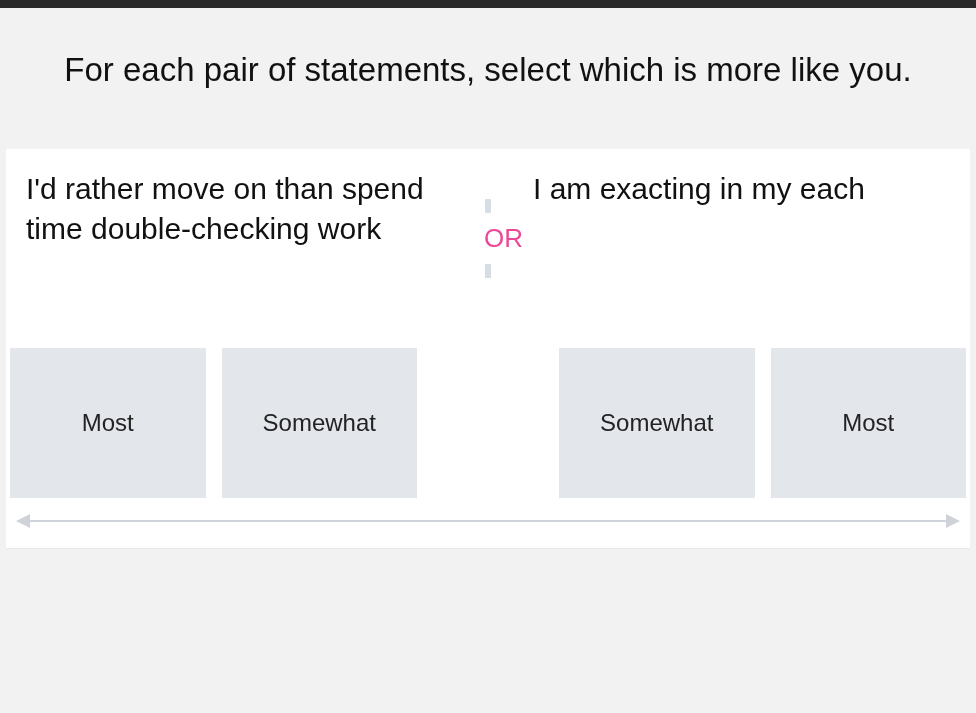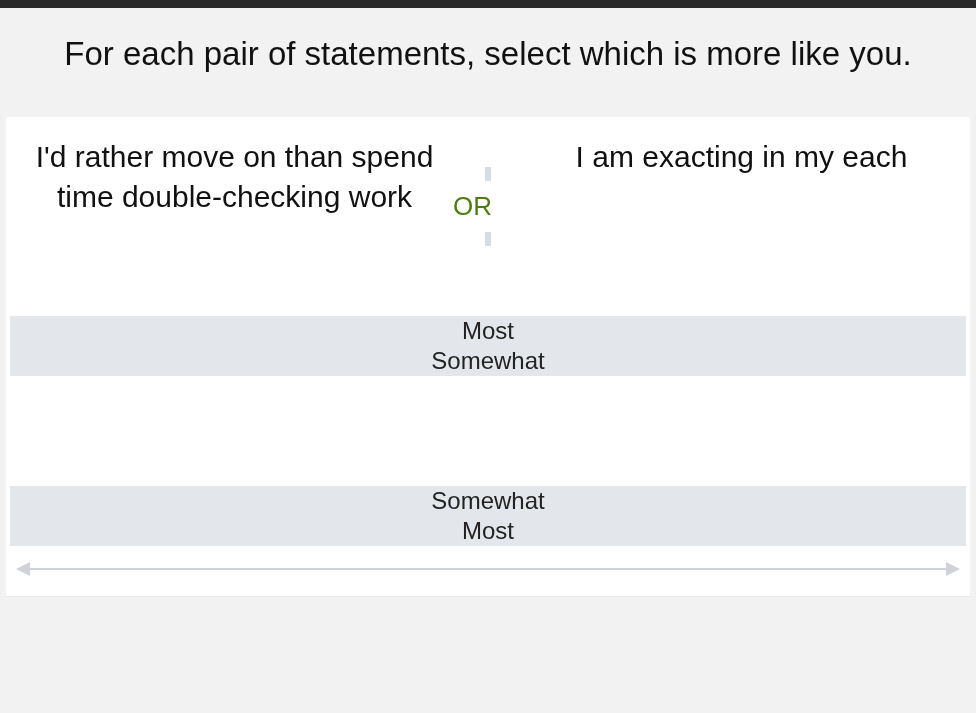--- a/index.html
+++ b/index.html
@@ -24,67 +24,66 @@
     background: #f2f2f2;
   }
   .instruction-area {
     padding: 24px 20px 40px 20px;
     text-align: center;
   }
   .instruction {
     font-size: 33px;
     line-height: 1.35;
     color: #111;
-    margin: 0 auto;
+    margin: 16px auto;
     max-width: 940px;
   }
   .question-card {
     margin: 0 6px;
     background: #ffffff;
     padding: 20px 0 12px 0;
     box-shadow: 0 1px 0 rgba(0,0,0,0.04);
   }
   .statements {
     display: flex;
     align-items: flex-start;
     width: 100%;
     padding: 0 10px 30px 10px;
   }
   .stmt-left, .stmt-right {
     flex: 1 1 0;
-    text-align: center;
+    text-align: left;
     font-size: 30px;
     line-height: 1.35;
     color: #111;
     padding: 0 10px;
   }
   .or-col {
     flex: 0 0 70px;
-    text-align: left;
+    text-align: right;
     font-size: 26px;
-    color: #4d7c0f;
+    color: #ec4899;
     position: relative;
     padding-top: 30px;
   }
   .or-tick {
     width: 6px;
     height: 14px;
     background: #d7dde5;
     margin: 0 auto 10px auto;
   }
   .or-tick.bottom {
     margin: 10px auto 0 auto;
   }
   .options-row {
     display: flex;
     align-items: stretch;
     width: 100%;
     padding: 40px 4px 0 4px;
-    gap: 0;
-    flex-direction: column;
+    gap: 16px;
   }
   .opt {
     flex: 1 1 0;
     height: 150px;
     background: #e3e6eb;
     display: flex;
     align-items: center;
     justify-content: center;
     font-size: 24px;
     color: #232323;

